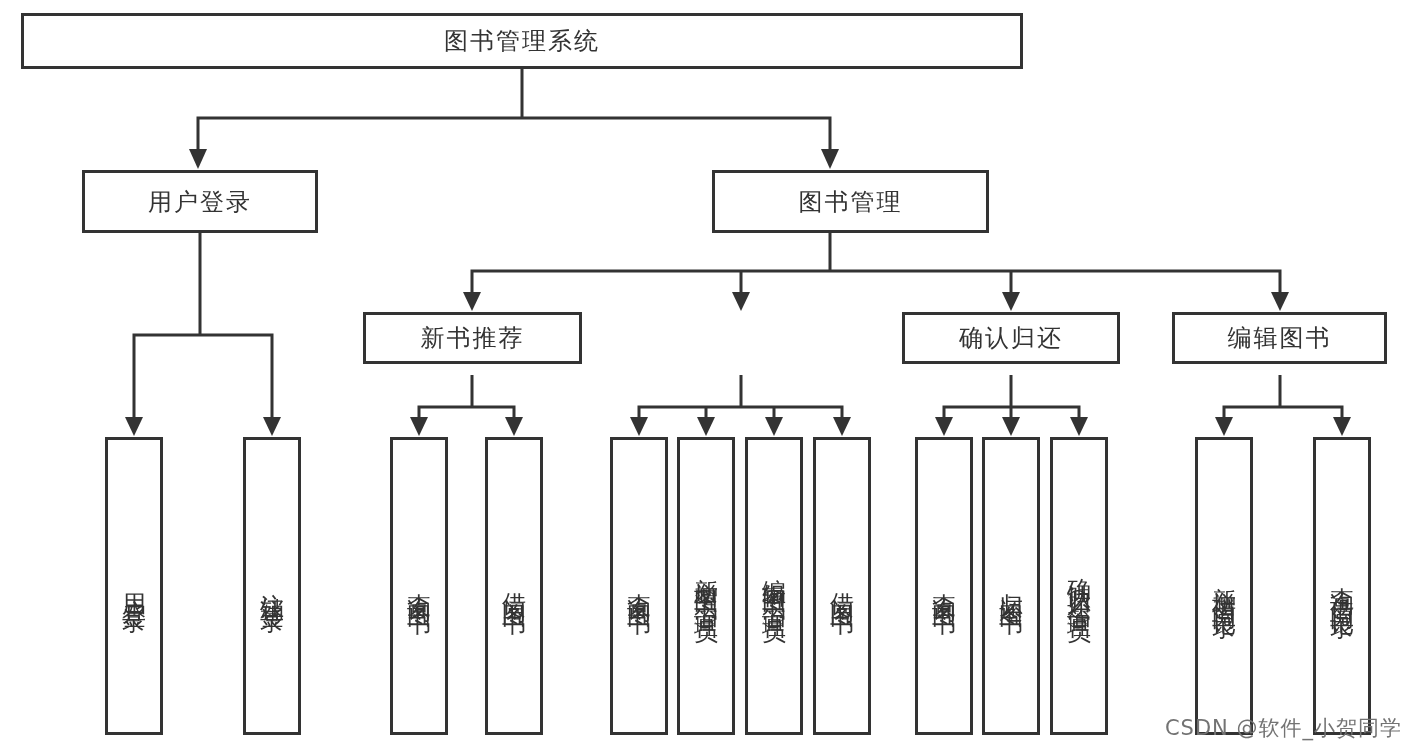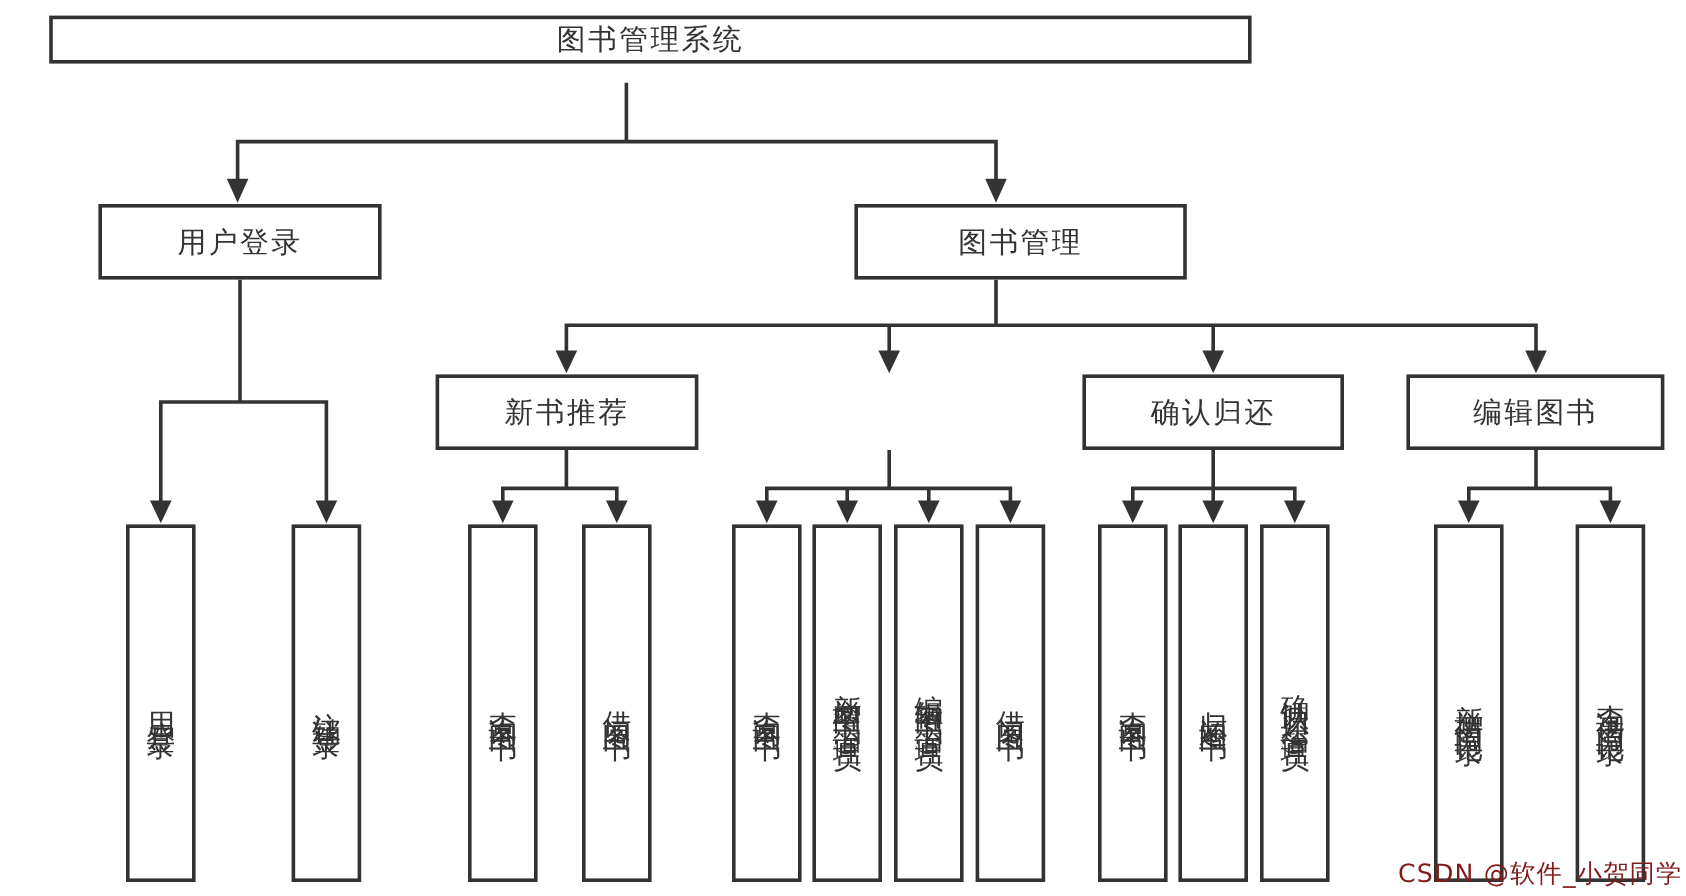--- a/index.html
+++ b/index.html
@@ -39,28 +39,28 @@
   .node .vlabel {
     writing-mode: vertical-rl;
     text-orientation: mixed;
     font-size: 24px;
     letter-spacing: 6px;
     line-height: 1;
     white-space: nowrap;
   }
   .leaf { width: 58px; top: 437px; height: 298px; }
   .lv2  { top: 170px; height: 63px; }
-  .lv3  { top: 312px; height: 63px; text-align: right; }
+  .lv3  { top: 312px; height: 52px; text-align: right; }
   #watermark {
     position: absolute;
     right: 3px;
     top: 714px;
     font-size: 21px;
     letter-spacing: 1px;
-    color: #7f1d1d;
+    color: #737373;
     z-index: 3;
     white-space: nowrap;
   }
 </style>
 </head>
 <body>
 
 <div id="canvas">
 
   <svg id="connectors" width="1405" height="747" viewBox="0 0 1405 747">
@@ -99,21 +99,21 @@
       <polygon points="765,417 783,417 774,436"></polygon>
       <polygon points="833,417 851,417 842,436"></polygon>
       <polygon points="935,417 953,417 944,436"></polygon>
       <polygon points="1002,417 1020,417 1011,436"></polygon>
       <polygon points="1070,417 1088,417 1079,436"></polygon>
       <polygon points="1215,417 1233,417 1224,436"></polygon>
       <polygon points="1333,417 1351,417 1342,436"></polygon>
     </g>
   </svg>
 
-  <div class="node" style="left:21px; top:13px; width:1002px; height:40px;margin-left:20px;">
+  <div class="node" style="left:21px; top:13px; width:1002px; height:56px;">
     <span class="hlabel">图书管理系统</span>
   </div>
 
   <div class="node lv2" style="left:82px; width:236px;">
     <span class="hlabel">用户登录</span>
   </div>
   <div class="node lv2" style="left:712px; width:277px;">
     <span class="hlabel">图书管理</span>
   </div>
 

